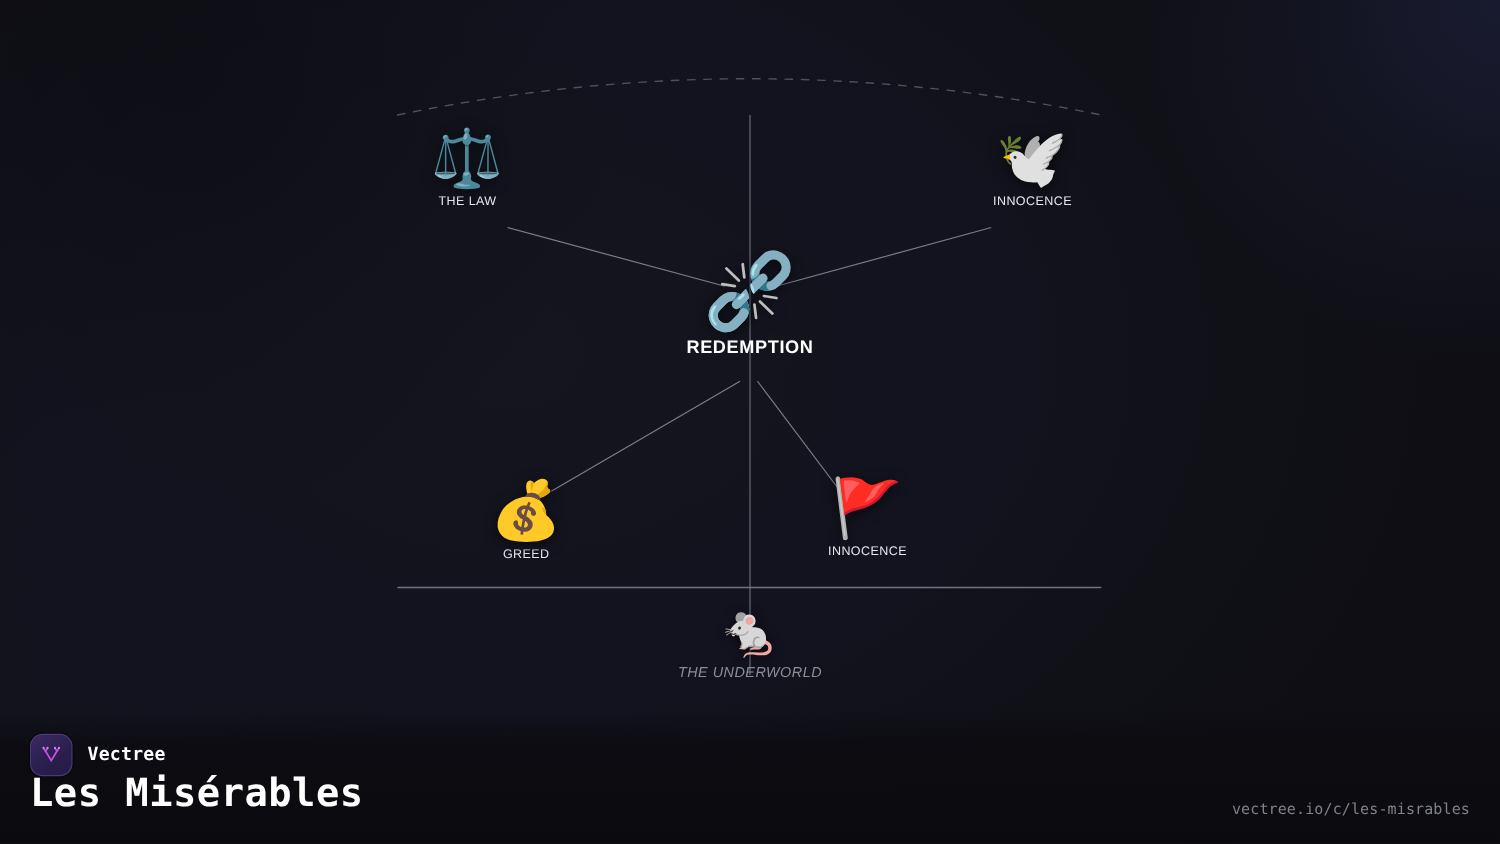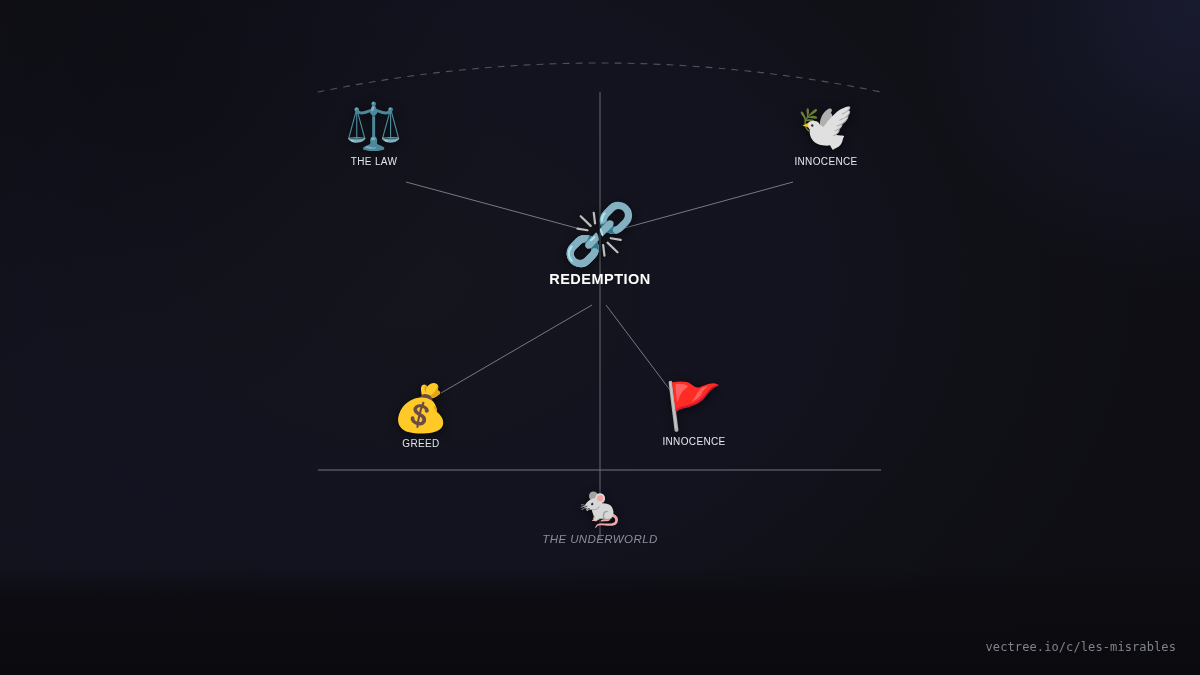--- a/index.html
+++ b/index.html
@@ -192,20 +192,41 @@
   </div>
 
   <div class="node muted" style="left:600px; top:515px;">
     <span class="glyph">🐁</span>
     <span class="label">THE UNDERWORLD</span>
   </div>
 
   <div id="footer">
     <div id="footer-inner">
 
-
+      <div id="brand-row">
+        <span class="brand-mark">
+          <svg width="20" height="20" viewBox="0 0 24 24" xmlns="http://www.w3.org/2000/svg">
+            <g stroke="#c44fe0" stroke-width="1.7" stroke-linecap="round" fill="none">
+              <path d="M6.5 8.2 L12 17.4 L17.5 8.2"></path>
+              <path d="M6.5 8.2 L4.6 5.6"></path>
+              <path d="M6.5 8.2 L8.4 5.6"></path>
+              <path d="M17.5 8.2 L15.6 5.6"></path>
+              <path d="M17.5 8.2 L19.4 5.6"></path>
+            </g>
+            <g fill="#e07ff0">
+              <circle cx="4.6" cy="5.2" r="1.05"></circle>
+              <circle cx="8.4" cy="5.2" r="1.05"></circle>
+              <circle cx="15.6" cy="5.2" r="1.05"></circle>
+              <circle cx="19.4" cy="5.2" r="1.05"></circle>
+            </g>
+          </svg>
+        </span>
+        <span class="brand-name">Vectree</span>
+      </div>
+
+      <div id="title">Les Misérables</div>
 
       <div id="url">vectree.io/c/les-misrables</div>
 
     </div>
   </div>
 
 </div>
 
 </body></html>

